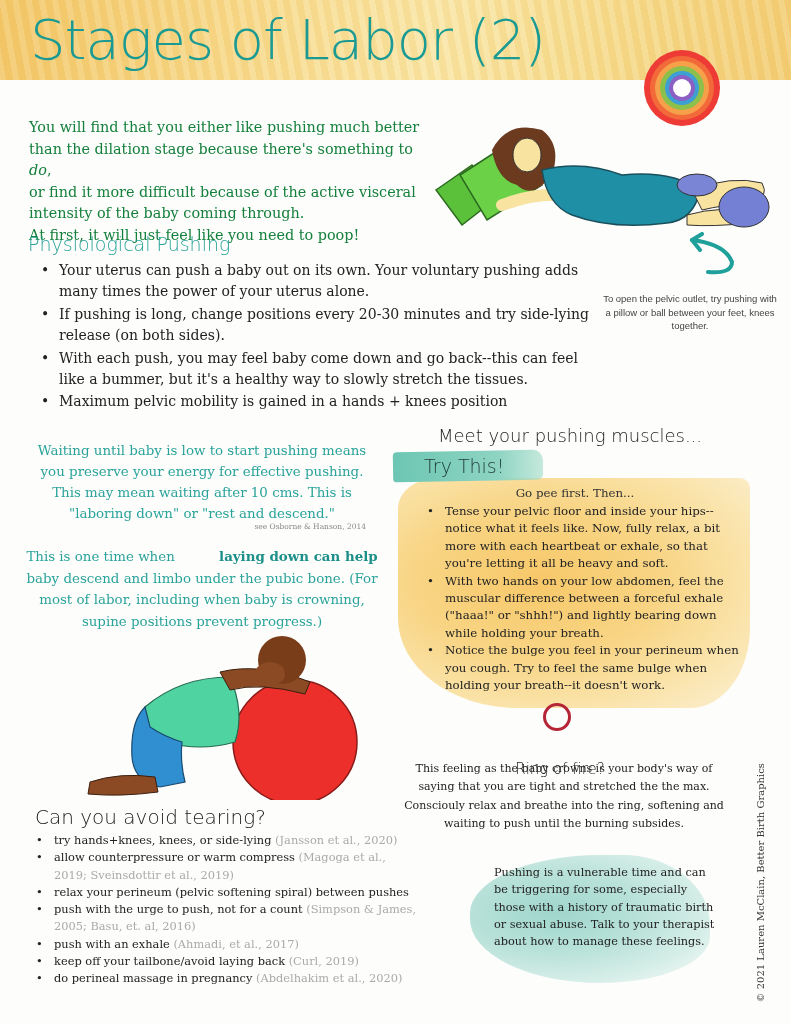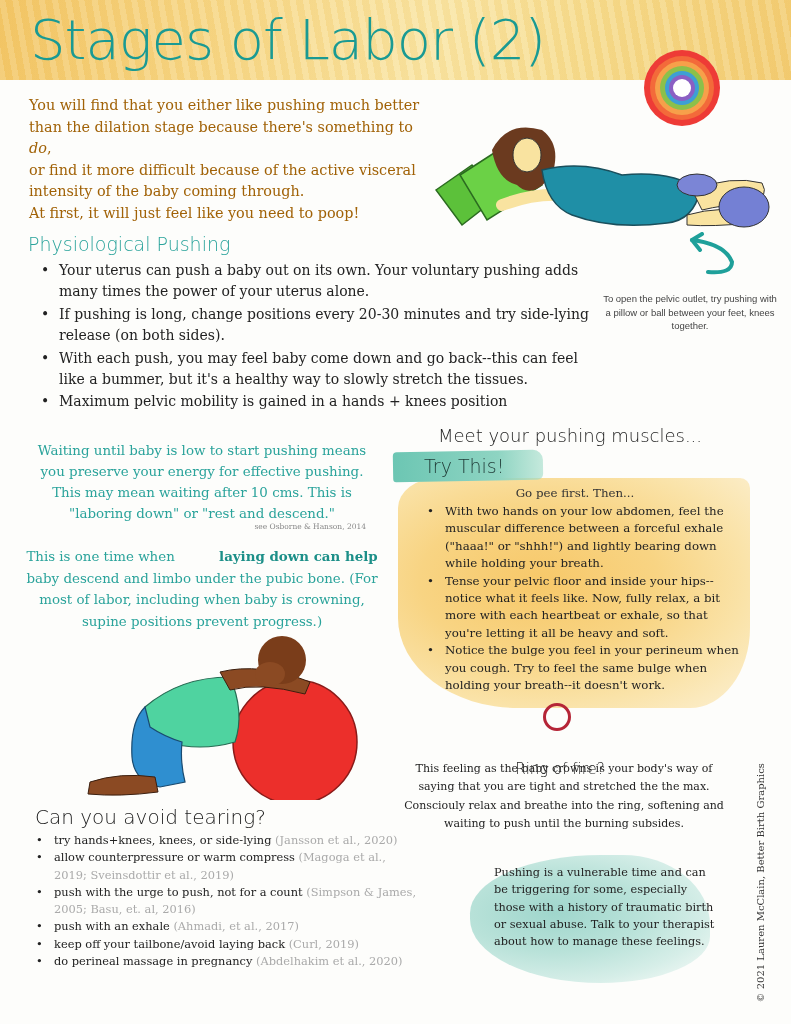--- a/index.html
+++ b/index.html
@@ -1,21 +1,21 @@
 <!DOCTYPE html>
 <html><head>
 <meta charset="utf-8">
 <style>
   html,body{margin:0;padding:0;}
   body{width:791px;height:1024px;position:relative;overflow:hidden;background:#fdfdfb;font-family:"DejaVu Serif",serif;color:#2b2b2b;}
   .abs{position:absolute;}
   .header{left:0;top:0;width:791px;height:80px;background:linear-gradient(100deg,#f3c768 0%,#f7d98a 30%,#f9e6a6 55%,#f6dc8e 75%,#f3cd74 100%);}
   .header::after{content:"";position:absolute;left:0;right:0;top:0;bottom:0;background:repeating-linear-gradient(80deg,rgba(255,255,255,0.12) 0 6px,rgba(230,170,60,0.10) 6px 13px);}
   .title{left:30px;top:2px;font-family:"DejaVu Sans",sans-serif;font-weight:200;font-size:56px;letter-spacing:-1px;color:#1a9a93;z-index:2;line-height:76px;}
-  .intro{left:29px;top:95px;width:400px;font-size:14.4px;line-height:21.5px;color:#a16207;}
+  .intro{left:29px;top:117px;width:400px;font-size:14.4px;line-height:21.5px;color:#15803d;}
   .h-teal{font-family:"DejaVu Sans",sans-serif;font-weight:300;color:#2aa39b;}
   .phys-title{left:28px;top:233px;font-size:19px;}
   ul.bul{margin:0;padding:0 0 0 0;list-style:none;}
   ul.bul li{position:relative;padding-left:24px;}
   ul.bul li::before{content:"•";position:absolute;left:6px;top:0;}
   .phys-list{left:35px;top:260px;width:560px;font-size:14px;line-height:21.4px;color:#222;}
   .phys-list li{margin-bottom:1px;}
   .caption-right{left:600px;top:292px;width:180px;font-family:Liberation Sans, sans-serif;font-size:9.5px;line-height:13.5px;color:#444;text-align:center;}
   .waiting{left:26px;top:440px;width:352px;text-align:center;font-size:13.4px;line-height:21px;color:#2aa39b;}
   .cite-small{left:26px;top:522px;width:340px;text-align:right;font-size:7.5px;color:#888;}
@@ -108,33 +108,34 @@
   <circle cx="212" cy="28" r="24" fill="#7a3d1a"></circle>
   <ellipse cx="200" cy="42" rx="15" ry="12" fill="#8b4a23"></ellipse>
 </svg>
 
 <div class="abs meet">Meet your pushing muscles...</div>
 <div class="abs try-box"></div>
 <div class="abs try-label"></div>
 <div class="abs try-text">Try This!</div>
 <div class="abs gopee">Go pee first. Then...</div>
 <ul class="abs bul try-list">
+  <li>Tense your pelvic floor and inside your hips--notice what it feels like. Now, fully relax, a bit more with each heartbeat or exhale, so that you're letting it all be heavy and soft.</li>
   <li>With two hands on your low abdomen, feel the muscular difference between a forceful exhale ("haaa!" or "shhh!") and lightly bearing down while holding your breath.</li>
-  <li>Tense your pelvic floor and inside your hips--notice what it feels like. Now, fully relax, a bit more with each heartbeat or exhale, so that you're letting it all be heavy and soft.</li>
   <li>Notice the bulge you feel in your perineum when you cough. Try to feel the same bulge when holding your breath--it doesn't work.</li>
 </ul>
 
 <div class="abs ring"></div>
 <div class="abs ring-title">Ring of fire?</div>
 <div class="abs ring-text">This feeling as the baby crowns is your body's way of saying that you are tight and stretched the the max. Consciouly relax and breathe into the ring, softening and waiting to push until the burning subsides.</div>
 
 <div class="abs tear-title">Can you avoid tearing?</div>
 <ul class="abs bul tear-list">
   <li><span>try hands+knees, knees, or side-lying</span><span class="cite"> (Jansson et al., 2020)</span></li>
   <li><span>allow counterpressure or warm compress</span><span class="cite"> (Magoga et al., 2019; Sveinsdottir et al., 2019)</span></li>
+  <li><span>relax your perineum (pelvic softening spiral) between pushes</span><span class="cite"></span></li>
   <li><span>push with the urge to push, not for a count</span><span class="cite"> (Simpson &amp; James, 2005; Basu, et. al, 2016)</span></li>
   <li><span>push with an exhale</span><span class="cite"> (Ahmadi, et al., 2017)</span></li>
   <li><span>keep off your tailbone/avoid laying back</span><span class="cite"> (Curl, 2019)</span></li>
   <li><span>do perineal massage in pregnancy</span><span class="cite"> (Abdelhakim et al., 2020)</span></li>
 </ul>
 
 <div class="abs blob"></div>
 <div class="abs vuln">Pushing is a vulnerable time and can be triggering for some, especially those with a history of traumatic birth or sexual abuse. Talk to your therapist about how to manage these feelings.</div>
 
 <div class="abs copyright">© 2021 Lauren McClain, Better Birth Graphics</div>

